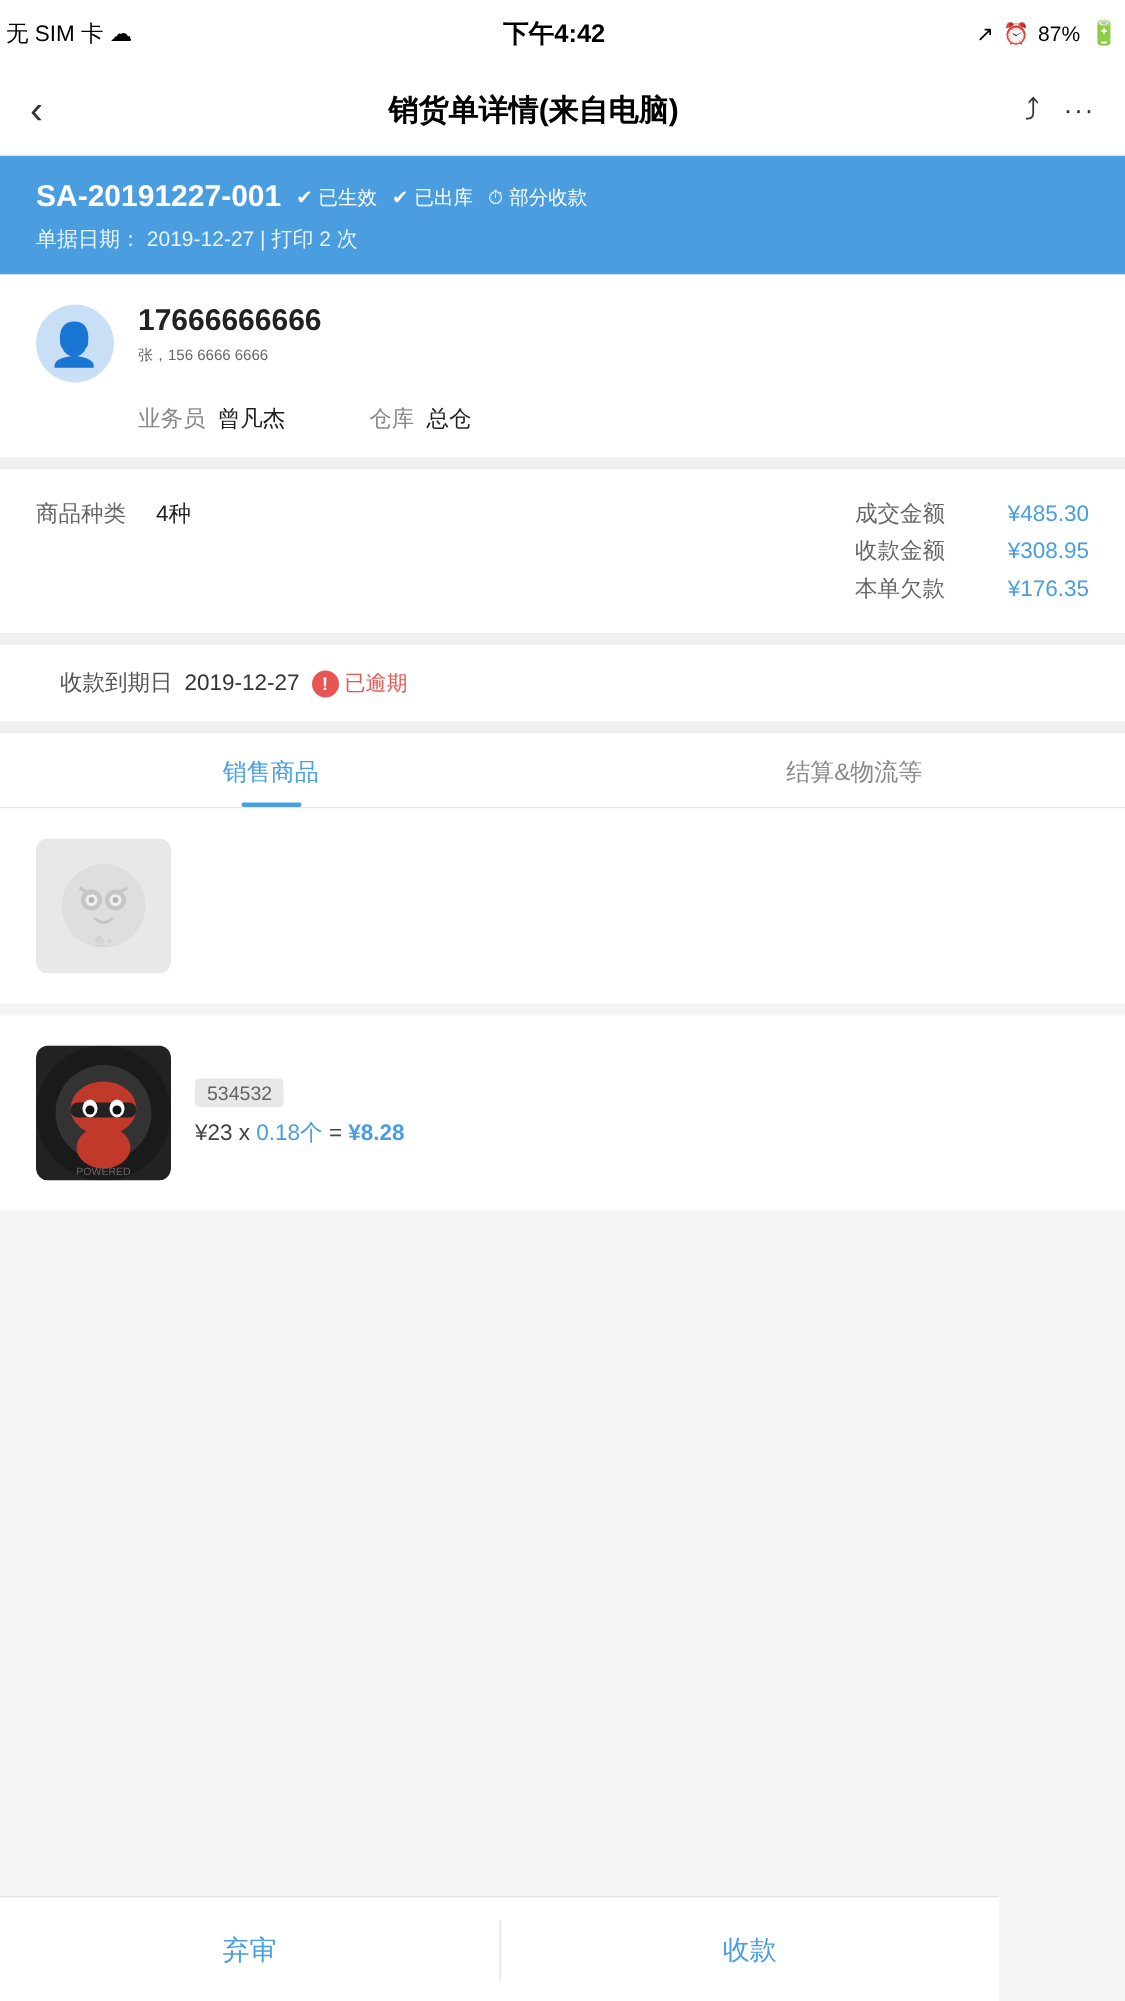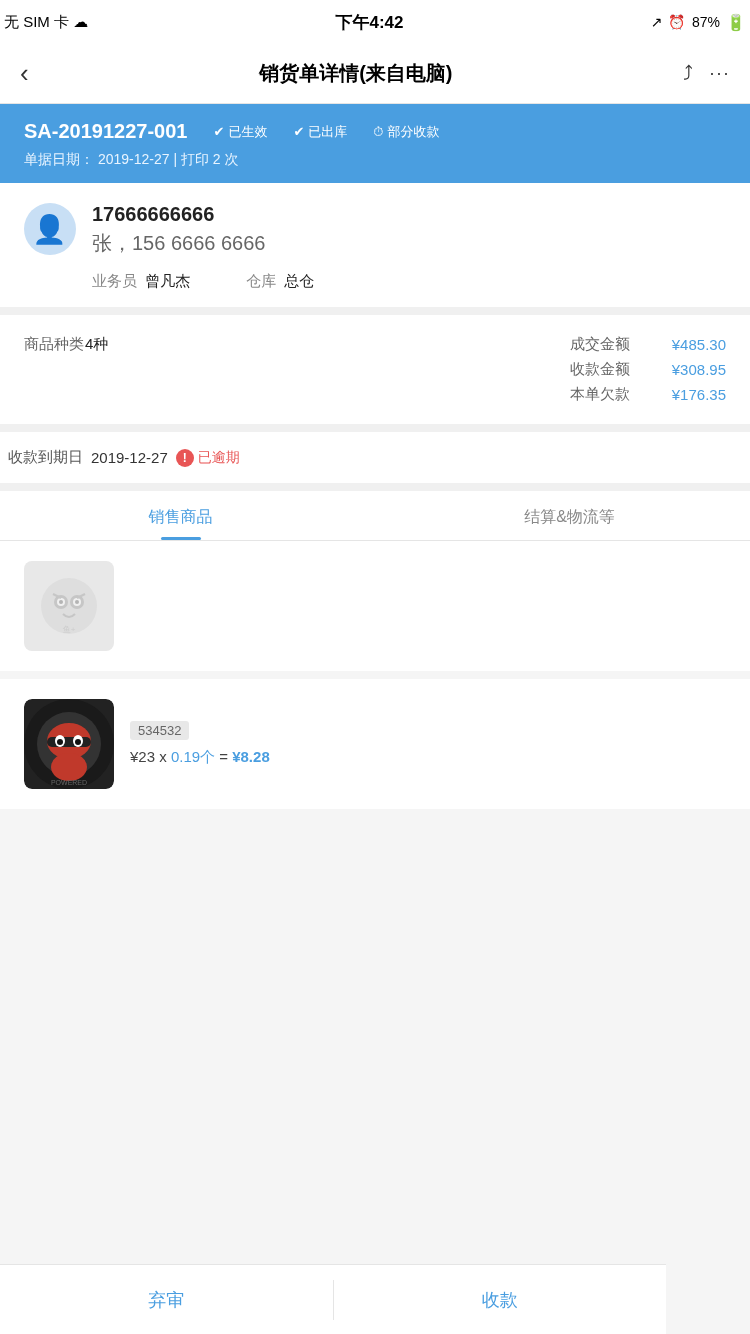--- a/index.html
+++ b/index.html
@@ -55,21 +55,21 @@
     }
 
     
     .header-banner {
       background: #4a9ee0;
       padding: 16px 24px 14px;
     }
     .header-banner-top {
       display: flex;
       align-items: center;
-      gap: 26px;
+      gap: 10px;
       margin-bottom: 8px;
     }
     .order-id {
       font-size: 20px;
       font-weight: 700;
       color: #fff;
     }
     .badge {
       display: inline-flex;
       align-items: center;
@@ -114,23 +114,23 @@
       color: #5a8fc4;
     }
     .customer-info { flex: 1; }
     .customer-name {
       font-size: 20px;
       font-weight: 600;
       color: #222;
       margin-bottom: 4px;
     }
     .customer-phone {
-      font-size: 20px;
+      font-size: 10px;
       color: #666;
-      margin-bottom: 15px;
+      margin-bottom: 26px;
     }
     .customer-meta {
       display: flex;
       gap: 56px;
     }
     .meta-item {
       font-size: 15px;
       color: #444;
     }
     .meta-label { color: #888; margin-right: 4px; }
@@ -141,21 +141,21 @@
       background: #fff;
       padding: 20px 24px;
       display: flex;
       align-items: flex-start;
       justify-content: space-between;
       border-bottom: 8px solid #f0f0f0;
     }
     .stats-left {
       display: flex;
       align-items: center;
-      gap: 1px;
+      gap: 20px;
     }
     .stats-label { font-size: 15px; color: #666; }
     .stats-value { font-size: 15px; color: #222; font-weight: 500; }
     .stats-right {
       display: flex;
       flex-direction: column;
       align-items: flex-end;
       gap: 6px;
     }
     .stats-row {
@@ -163,21 +163,21 @@
       align-items: center;
       gap: 16px;
       font-size: 15px;
     }
     .stats-row-label { color: #666; }
     .stats-row-value { color: #4a9ee0; font-weight: 500; min-width: 80px; text-align: right; }
 
     
     .due-section {
       background: #fff;
-      padding: 16px 8px;
+      padding: 16px 40px;
       display: flex;
       align-items: center;
       gap: 8px;
       border-bottom: 8px solid #f0f0f0;
     }
     .due-label { font-size: 15px; color: #555; }
     .due-date { font-size: 15px; color: #333; }
     .overdue-badge {
       display: inline-flex;
       align-items: center;
@@ -478,21 +478,21 @@
           <text x="45" y="86" text-anchor="middle" font-size="7" fill="#666">POWERED</text>
         </svg>
       </div>
     </div>
     <div class="product-info">
       <div class="product-tag">534532</div>
       <div class="product-price-row">
         <span>¥23</span>
         <span> x </span>
         <span class="qty-highlight">
-          <span>0.19</span><span>个</span>
+          <span>0.18</span><span>个</span>
         </span>
         <span> = </span>
         <span class="price-highlight">¥8.28</span>
       </div>
     </div>
   </div>
 
 </div>
 
 <div class="spacer-bottom"></div>

